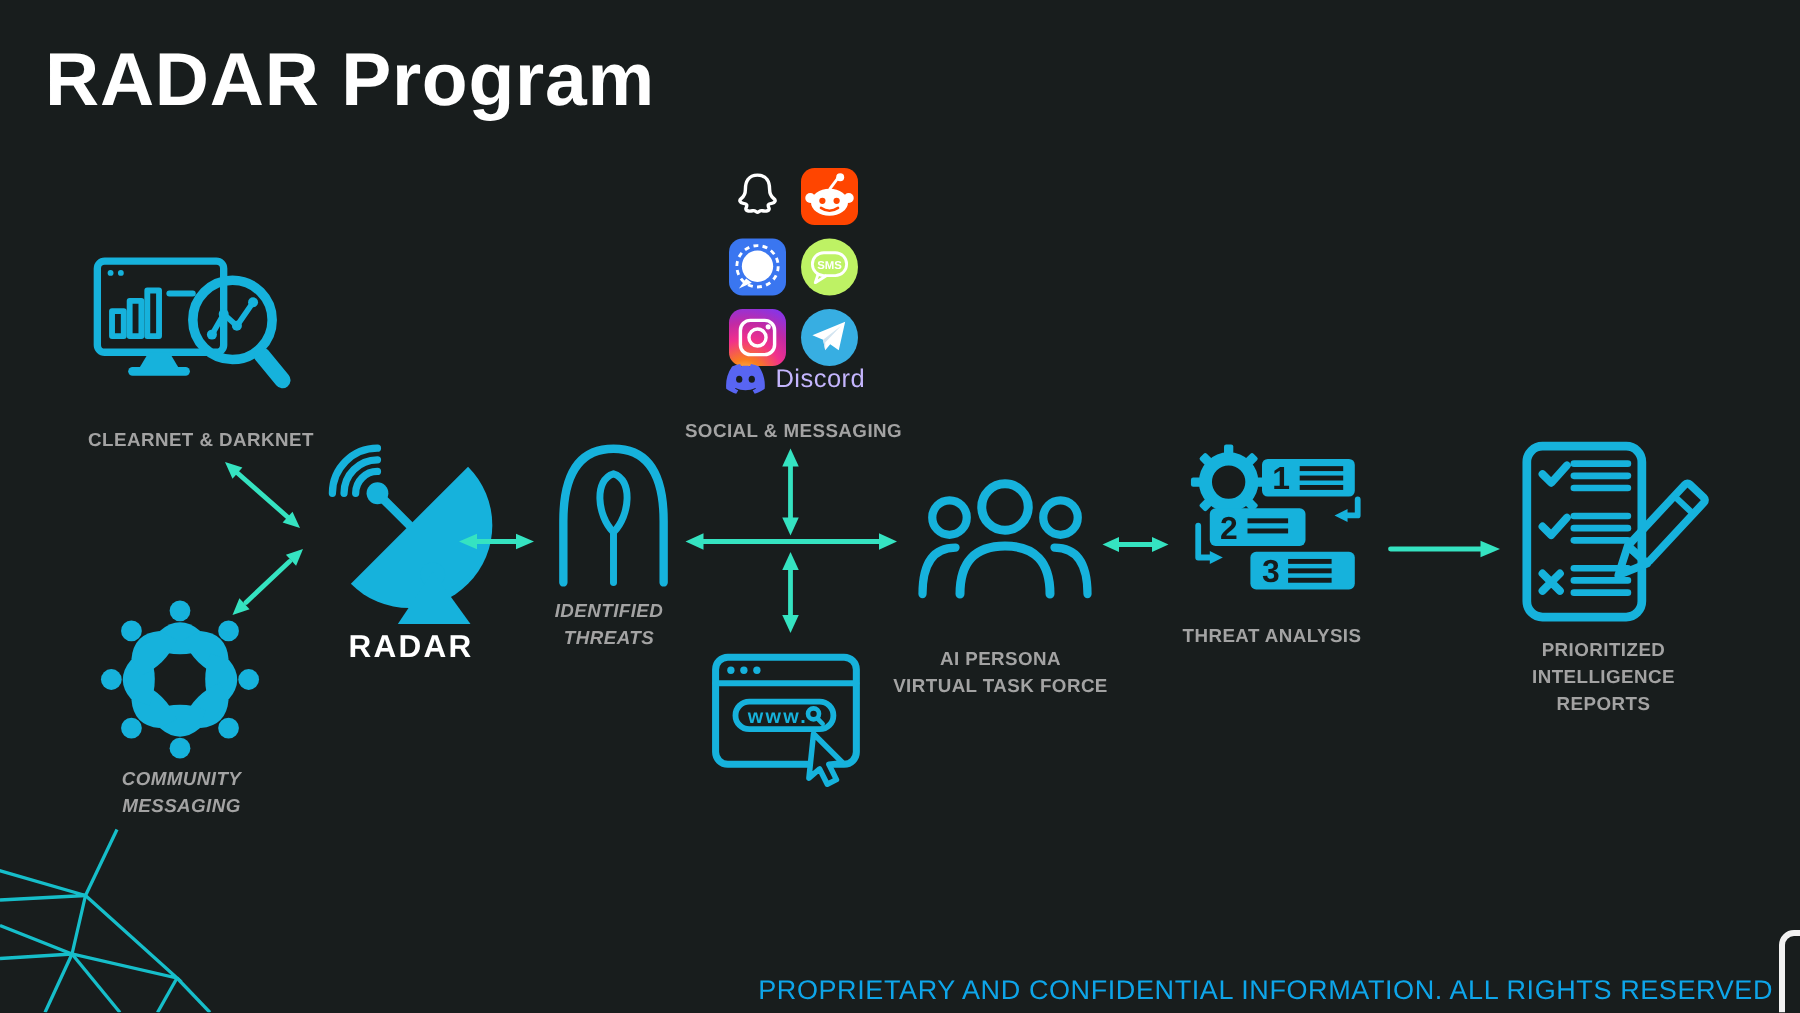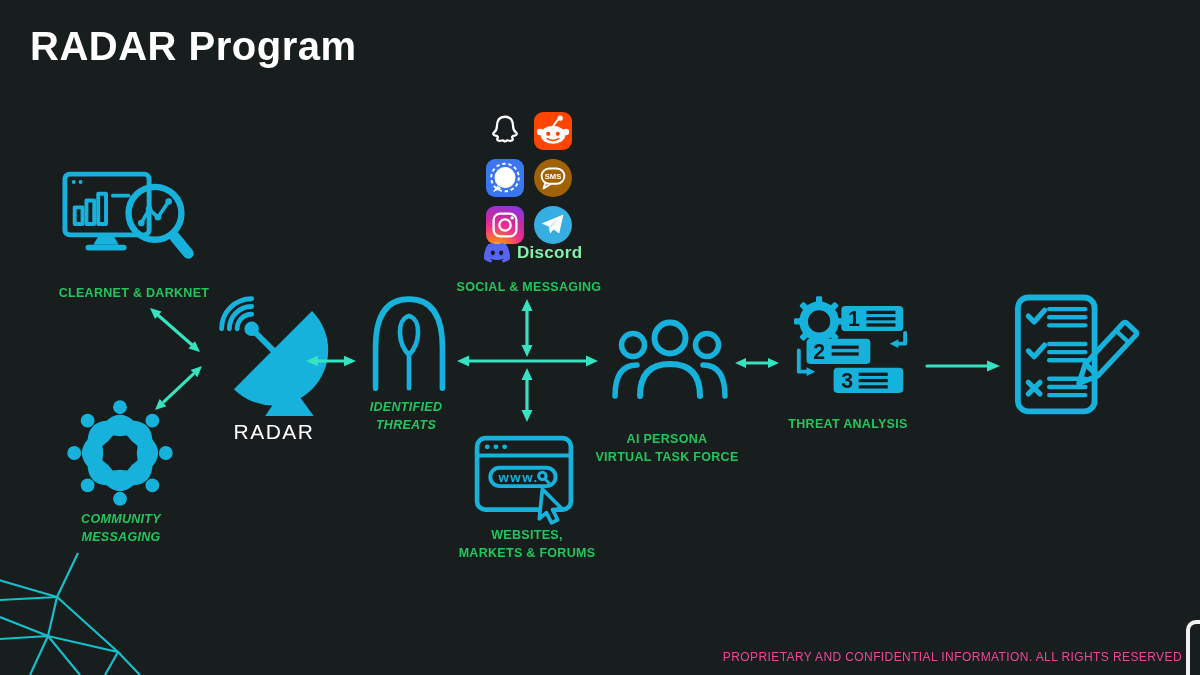--- a/index.html
+++ b/index.html
@@ -1,43 +1,43 @@
 <!DOCTYPE html>
 <html><head>
 <meta charset="utf-8">
 <style>
   html,body{margin:0;padding:0;background:#181d1d;}
   .stage{position:relative;width:1200px;height:675px;background:#181d1d;overflow:hidden;
          font-family:"Liberation Sans",sans-serif;}
-  .title{position:absolute;left:30px;top:24px;font-size:40px;font-weight:800;color:#ffffff;
+  .title{position:absolute;left:30px;top:24px;font-size:50px;font-weight:800;color:#ffffff;
          letter-spacing:0.5px;}
-  .node-label{position:absolute;text-align:center;color:#22c55e;font-weight:700;font-size:12.5px;
+  .node-label{position:absolute;text-align:center;color:#a3a3a3;font-weight:700;font-size:12.5px;
          letter-spacing:0.3px;line-height:1.42;}
   .node-label span{display:block;}
-  .radar-label{position:absolute;text-align:center;color:#ffffff;font-weight:400;font-size:21px;
+  .radar-label{position:absolute;text-align:center;color:#ffffff;font-weight:700;font-size:21px;
          letter-spacing:1.5px;}
-  .footer{position:absolute;right:18px;top:650px;font-size:12px;color:#ec4899;letter-spacing:0.4px;}
+  .footer{position:absolute;right:18px;top:650px;font-size:18px;color:#0ea5e9;letter-spacing:0.4px;}
   svg{position:absolute;overflow:visible;}
   .icon-stroke{stroke:#16b2dc;fill:none;stroke-linecap:round;stroke-linejoin:round;}
   .icon-fill{fill:#16b2dc;}
   .dark-fill{fill:#161c1c;}
   .arrow-line{stroke:#35e3c1;stroke-width:3.2;stroke-linecap:round;}
   .arrow-head{fill:#35e3c1;}
   .social-grid{position:absolute;left:486px;top:112px;display:grid;
          grid-template-columns:38px 38px;grid-auto-rows:38px;gap:9px 10px;}
   .app{width:38px;height:38px;border-radius:9px;display:flex;align-items:center;justify-content:center;}
   .app svg{position:static;}
   .app-reddit{background:#ff4500;}
   .app-signal{background:#3a76f0;}
-  .app-sms{background:#a16207;border-radius:50%;text-align:center;}
+  .app-sms{background:#bef264;border-radius:50%;text-align:center;}
   .app-instagram{background:radial-gradient(circle at 28% 120%, #ffd776 0%, #fa7e1e 22%,
          #f1308c 48%, #c32aa3 68%, #7638fa 100%);}
   .app-telegram{background:#37aee2;border-radius:50%;}
   .discord-row{position:absolute;left:484px;top:242px;display:flex;align-items:center;gap:7px;}
-  .discord-text{color:#86efac;font-weight:700;font-size:17px;letter-spacing:0.3px;}
+  .discord-text{color:#c4b5fd;font-weight:400;font-size:17px;letter-spacing:0.3px;}
   .white-tab{position:absolute;left:1186px;top:620px;width:40px;height:80px;
          border:4px solid #f2f2f2;border-radius:10px;background:transparent;}
   .sms-text{font-weight:700;}
   .svg-num{font-family:"Liberation Sans",sans-serif;font-weight:800;font-size:22px;fill:#161c1c;}
   .www-text{font-family:"Liberation Sans",sans-serif;font-weight:700;font-size:13px;
          fill:#16b2dc;letter-spacing:1.5px;}
 </style>
 </head>
 <body>
 
@@ -224,24 +224,20 @@
     <line class="icon-stroke" x1="3" y1="21" x2="95" y2="21" stroke-width="4"></line>
     <circle class="icon-fill" cx="13" cy="12.5" r="2.4"></circle>
     <circle class="icon-fill" cx="21.5" cy="12.5" r="2.4"></circle>
     <circle class="icon-fill" cx="30" cy="12.5" r="2.4"></circle>
     <rect class="icon-stroke" x="16" y="33" width="64" height="18" rx="9" stroke-width="3.8"></rect>
     <text class="www-text" x="24" y="47">www.</text>
     <circle class="icon-stroke" cx="67" cy="41" r="3.6" stroke-width="3"></circle>
     <line class="icon-stroke" x1="70" y1="44.5" x2="73" y2="47.5" stroke-width="3"></line>
     <path d="M67,54 L86,73 L77,74 L82,84 L76,87 L71,77 L64,83 Z" fill="#181d1d" stroke="#16b2dc" stroke-width="3.6" stroke-linejoin="round"></path>
   </svg>
-  <div class="node-label" style="left:427px;top:527px;width:200px;">
-    <span>WEBSITES,</span>
-    <span>MARKETS &amp; FORUMS</span>
-  </div>
 
   <svg style="left:612px;top:318px;" width="116" height="80" viewBox="0 0 116 80">
     <circle class="icon-stroke" cx="21" cy="27" r="11.5" stroke-width="5.5"></circle>
     <path class="icon-stroke" d="M3,78 Q3,47 25,47" stroke-width="5.5"></path>
     <circle class="icon-stroke" cx="95" cy="27" r="11.5" stroke-width="5.5"></circle>
     <path class="icon-stroke" d="M113,78 Q113,47 91,47" stroke-width="5.5"></path>
     <circle class="icon-stroke" cx="58" cy="20" r="15.5" stroke-width="6"></circle>
     <path class="icon-stroke" d="M28,78 Q28,46 58,46 Q88,46 88,78" stroke-width="6"></path>
   </svg>
   <div class="node-label" style="left:587px;top:401px;width:160px;margin-top:30px;">
@@ -310,20 +306,25 @@
     <path class="icon-stroke" d="M15,76 l10,10 M25,76 l-10,10" stroke-width="4.5"></path>
     <line class="icon-stroke" x1="33" y1="73" x2="64" y2="73" stroke-width="3.8"></line>
     <line class="icon-stroke" x1="33" y1="80" x2="64" y2="80" stroke-width="3.8"></line>
     <line class="icon-stroke" x1="33" y1="87" x2="64" y2="87" stroke-width="3.8"></line>
     <g transform="translate(79,55) rotate(43)">
       <rect class="icon-stroke" x="-7.5" y="-36" width="15" height="50" rx="2" stroke-width="4.5"></rect>
       <path class="icon-stroke" d="M-7.5,14 L0,30 L7.5,14 Z" stroke-width="4.5"></path>
       <line class="icon-stroke" x1="-7.5" y1="-25" x2="7.5" y2="-25" stroke-width="3.6"></line>
     </g>
   </svg>
+  <div class="node-label" style="left:998px;top:425px;width:142px;">
+    <span>PRIORITIZED</span>
+    <span>INTELLIGENCE</span>
+    <span>REPORTS</span>
+  </div>
 
   <svg style="left:0;top:553px;" width="150" height="122" viewBox="0 0 150 122">
     <g stroke="#17c8d4" stroke-width="2.2" fill="none" opacity="0.95">
       <polyline points="-5,26 57,44 0,47"></polyline>
       <polyline points="57,44 78,0"></polyline>
       <polyline points="57,44 48,83 0,64"></polyline>
       <polyline points="0,86 48,83 118,99 57,44"></polyline>
       <polyline points="48,83 30,122"></polyline>
       <polyline points="48,83 80,122"></polyline>
       <polyline points="118,99 105,122"></polyline>

